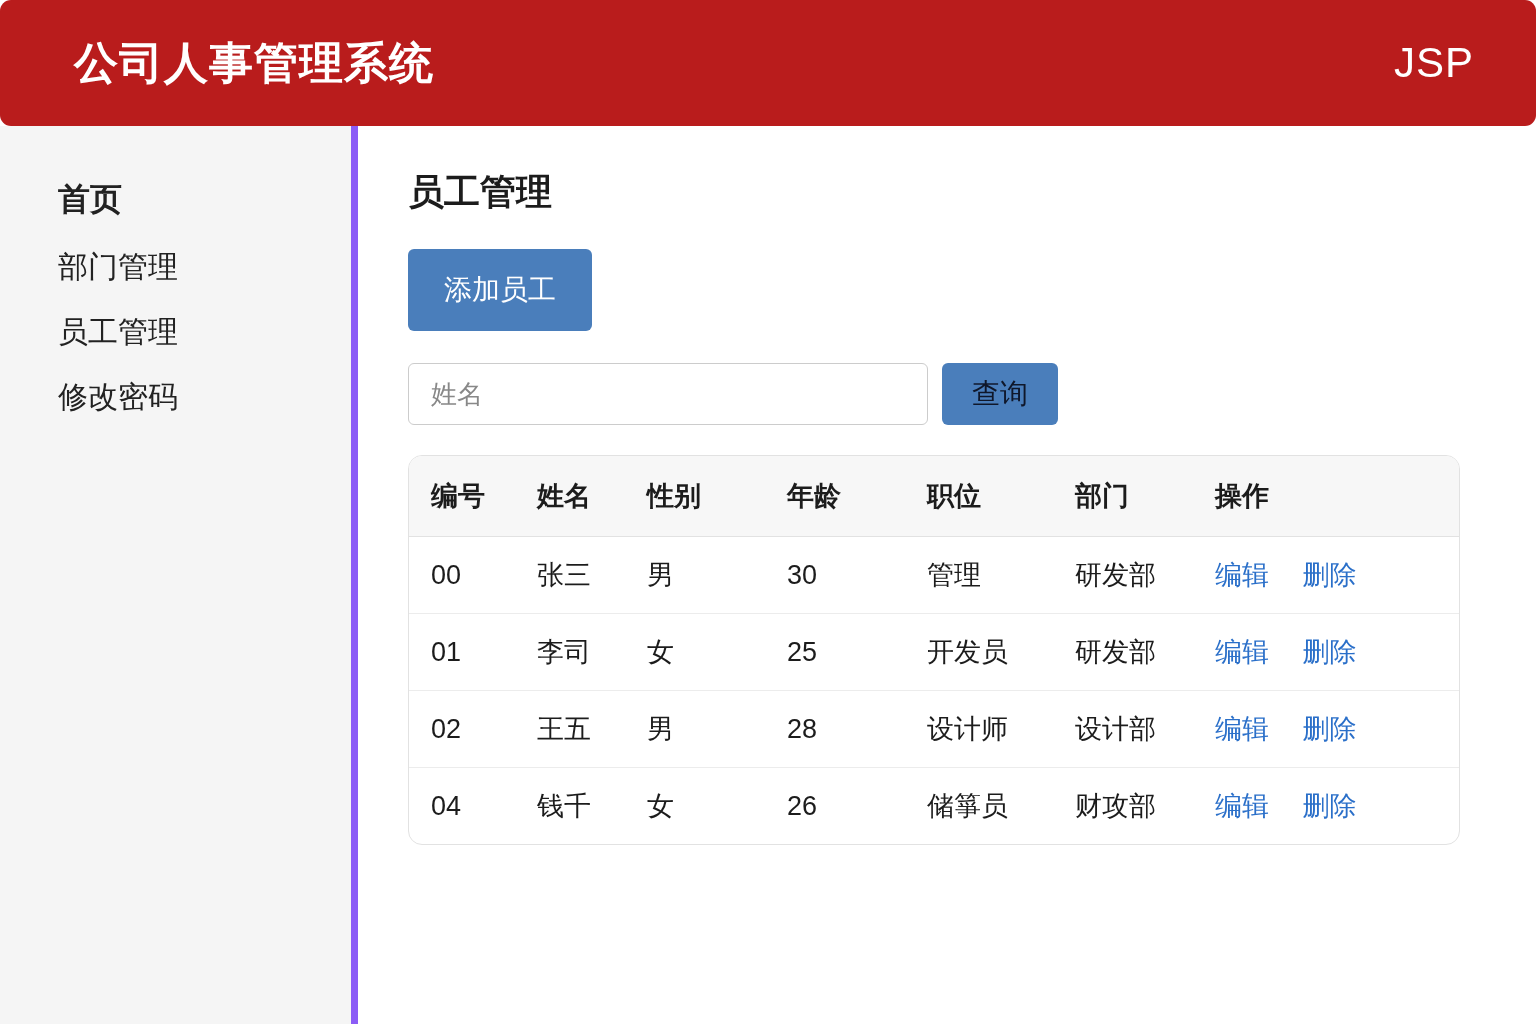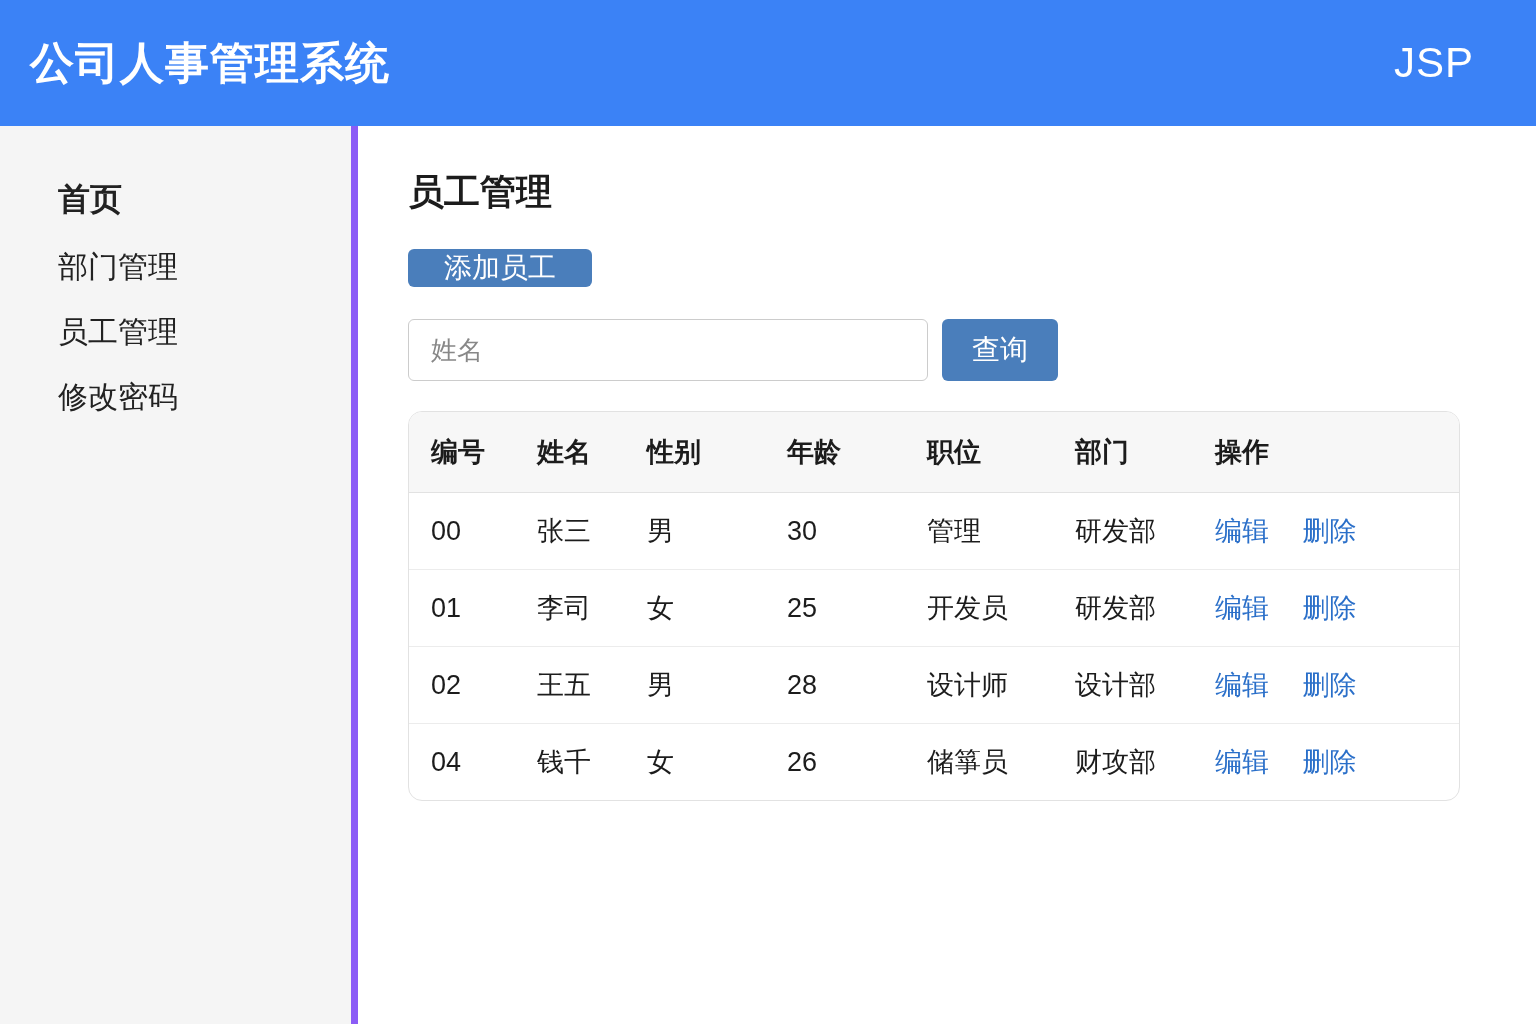--- a/index.html
+++ b/index.html
@@ -13,26 +13,27 @@
     width: 1536px;
     height: 1024px;
     display: flex;
     flex-direction: column;
     overflow: hidden;
   }
 
   
   .header {
     height: 126px;
-    background: #3b82f6;
+    background: #b91c1c;
     display: flex;
     align-items: center;
     justify-content: space-between;
-    padding: 0 62px 0 30px;
+    padding: 0 62px 0 74px;
     flex: 0 0 126px;
+    border-radius: 11px;
   }
   .header-title {
     color: #ffffff;
     font-size: 44px;
     font-weight: bold;
     letter-spacing: 1px;
   }
   .header-badge {
     color: #ffffff;
     font-size: 42px;
@@ -80,21 +81,21 @@
     color: #1c1c1c;
     margin-bottom: 32px;
   }
   .add-button {
     display: inline-block;
     background: #4a7ebb;
     color: #ffffff;
     font-size: 28px;
     border: none;
     border-radius: 6px;
-    padding: 0 36px;
+    padding: 22px 36px;
     cursor: pointer;
     font-family: inherit;
   }
   .search-row {
     display: flex;
     align-items: center;
     margin-top: 32px;
     gap: 14px;
   }
   .search-input {
@@ -104,21 +105,21 @@
     border-radius: 6px;
     padding: 0 22px;
     font-size: 26px;
     color: #333333;
     font-family: inherit;
     background: #ffffff;
   }
   .search-input::placeholder { color: #888888; }
   .search-button {
     background: #4a7ebb;
-    color: #ffffff;
+    color: #0f172a;
     font-size: 28px;
     border: none;
     border-radius: 6px;
     height: 62px;
     padding: 0 30px;
     cursor: pointer;
     font-family: Liberation Serif, serif;
   }
 
   

